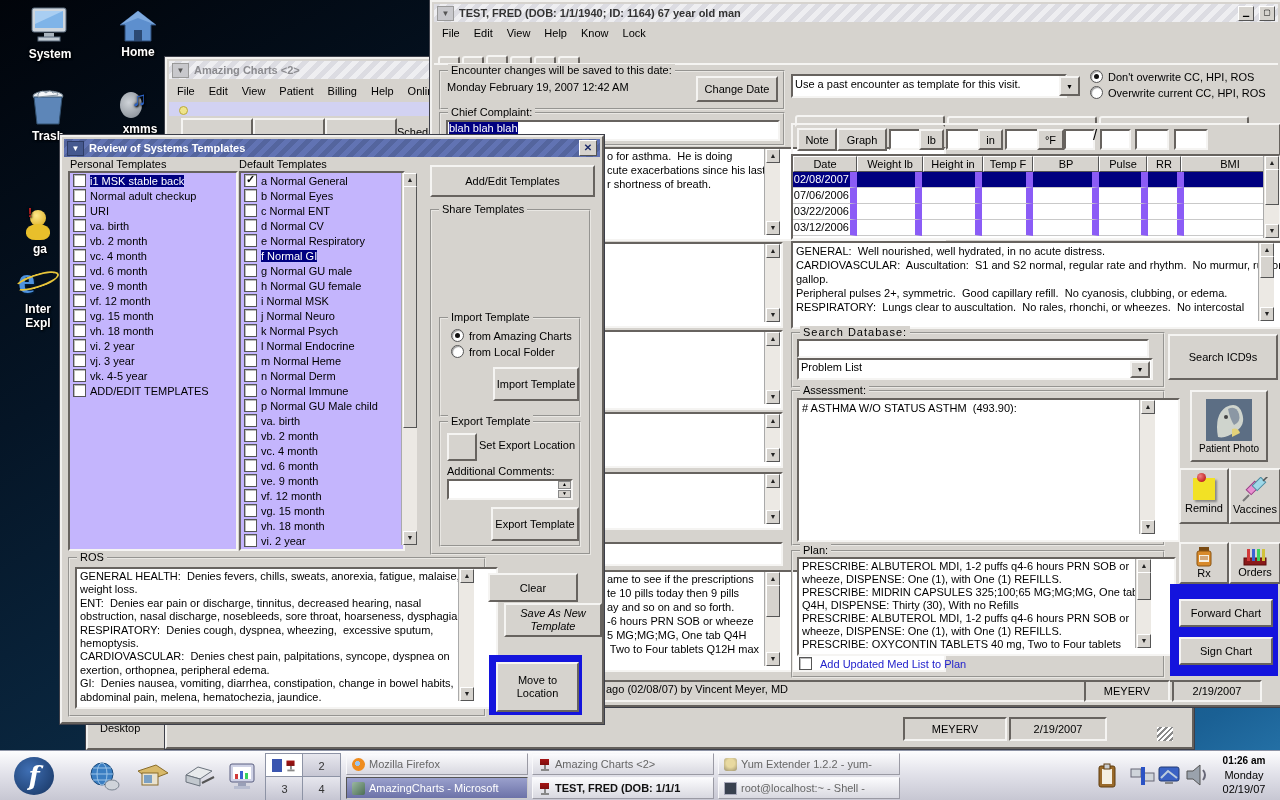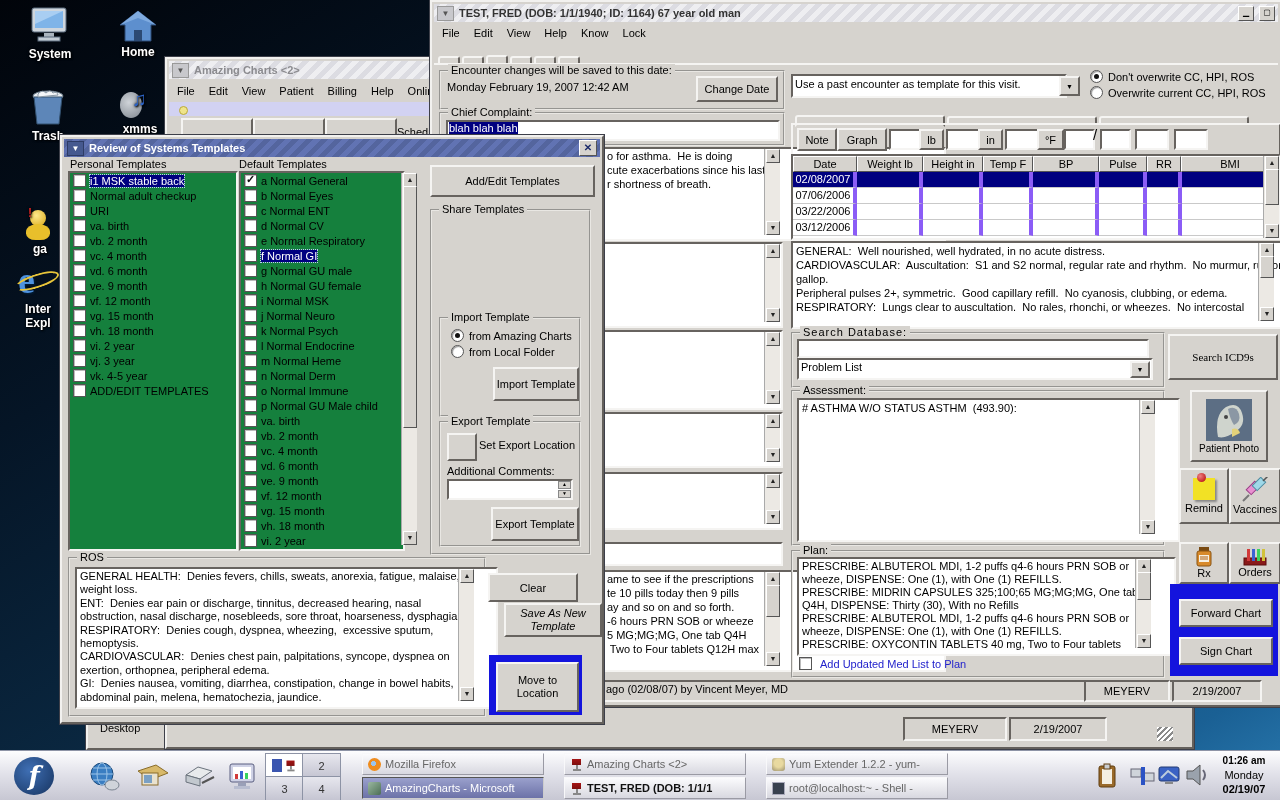--- a/index.html
+++ b/index.html
@@ -32,30 +32,30 @@
       font-size:7px;line-height:11px;text-align:center;color:#222;}
   .sb.up{top:0;} .sb.dn{bottom:0;}
   .sb-thumb{position:absolute;left:1px;width:12px;background:#d6d3ce;border:1px solid;border-color:#fff #555 #555 #fff;}
   
   .tabstrip{position:absolute;display:flex;align-items:flex-end;}
   .tab{background:#d6d3ce;border:2px solid;border-color:#f5f4f2 #67635f transparent #f5f4f2;
        border-radius:3px 3px 0 0;padding:2px 9px 3px;margin-right:2px;white-space:nowrap;}
   .tab.active{font-weight:normal;padding-bottom:6px;margin-bottom:-2px;background:#d6d3ce;}
   .tab.blue{color:#2424cc;}
   
-  .lb{position:absolute;background:#15803d;border:2px solid;border-color:#67635f #f5f4f2 #f5f4f2 #67635f;overflow:hidden;}
+  .lb{position:absolute;background:#c4b5fd;border:2px solid;border-color:#67635f #f5f4f2 #f5f4f2 #67635f;overflow:hidden;}
   .lb-item{height:15px;display:flex;align-items:center;gap:4px;padding:0 3px;white-space:nowrap;}
   .lb-item.sel .lb-text{background:#000080;color:#fff;outline:1px dotted #c0c0ff;}
   .cb{width:11px;height:11px;flex:none;background:#fff;border:1px solid #555;box-shadow:inset 1px 1px 0 #bbb;position:relative;}
   .cb.checked::after{content:"✓";position:absolute;left:1px;top:-2px;font-size:11px;font-weight:bold;color:#111;}
   .radio{width:11px;height:11px;border-radius:50%;background:#fff;border:1px solid #555;box-shadow:inset 1px 1px 1px #999;position:relative;flex:none;}
   .radio.on::after{content:"";position:absolute;left:3px;top:3px;width:5px;height:5px;border-radius:50%;background:#111;}
   
   .vt-row{display:flex;height:16px;}
-  .vt-row span{border-right:4px solid #8b5cf6;border-bottom:1px solid #c9c9c9;overflow:hidden;
+  .vt-row span{border-right:7px solid #8b5cf6;border-bottom:1px solid #c9c9c9;overflow:hidden;
                font-size:11px;text-align:center;line-height:15px;}
   .vt-head span{background:#d6d3ce;border:1px solid;border-color:#fff #555 #555 #fff;}
   .vt-row span:nth-child(1){width:62px;} .vt-row span:nth-child(2){width:64px;}
   .vt-row span:nth-child(3){width:58px;} .vt-row span:nth-child(4){width:48px;}
   .vt-row span:nth-child(5){width:64px;} .vt-row span:nth-child(6){width:46px;}
   .vt-row span:nth-child(7){width:32px;} .vt-row span:nth-child(8){width:96px;}
   .vt-row.sel span{background:#000080;color:#fff;}
   
   .bluebox{position:absolute;background:#1414dd;}
   
@@ -382,21 +382,21 @@
     </div>
 
   <div class="group" style="left:359px;top:330px;width:370px;height:52px;">
     <span class="glabel" style="letter-spacing:1px;">Search Database:</span>
     <div class="sunken abs" style="left:4px;top:5px;width:348px;height:15px;"></div>
     <div class="sunken abs" style="left:4px;top:24px;width:348px;height:18px;line-height:15px;padding:0 2px;">
       <span>Problem List</span>
       <span class="btn abs" style="right:1px;top:1px;width:16px;height:13px;font-size:7px;">▼</span>
     </div>
   </div>
-  <div class="btn abs" style="left:736px;top:332px;width:106px;height:42px;font-family:Liberation Serif, serif;">Search ICD9s</div>
+  <div class="btn abs" style="left:736px;top:332px;width:106px;height:42px;">Search ICD9s</div>
 
   <div class="group" style="left:359px;top:388px;width:370px;height:152px;">
     <span class="glabel">Assessment:</span>
     <div class="ta pre" style="left:4px;top:6px;width:358px;height:138px;padding:1px 18px 1px 3px;"># ASTHMA W/O STATUS ASTHM  (493.90):</div>
     <div class="vscroll" style="left:346px;top:8px;bottom:auto;height:134px;">
         <span class="sb up">▲</span>
         <span class="sb dn">▼</span>
       </div>
   </div>
 
@@ -754,21 +754,21 @@
   <div class="pager-cell" style="left:302px;top:2px;">
       <span>2</span>
     </div>
   <div class="pager-cell" style="left:265px;top:25px;">
       <span>3</span>
     </div>
   <div class="pager-cell" style="left:302px;top:25px;">
       <span>4</span>
     </div>
 
-  <div class="abs" style="left:362px;top:2px;width:560px;height:46px;display:grid;grid-template-rows:22px 22px;grid-template-columns:182px 182px 182px;grid-auto-flow:column;gap:2px 20px;">
+  <div class="abs" style="left:346px;top:2px;width:560px;height:46px;display:grid;grid-template-rows:22px 22px;grid-template-columns:182px 182px 182px;grid-auto-flow:column;gap:2px 4px;">
 
   <div class="task">
       <span class="task-icon ic-firefox"></span>
       <span>Mozilla Firefox</span>
     </div>
       <div class="task active">
       <span class="task-icon ic-ac"></span>
       <span>AmazingCharts - Microsoft</span>
     </div>
       <div class="task">
@@ -813,15 +813,15 @@
   <div class="tray-ic" style="left:1184px;top:10px;">
     <svg width="26" height="28" viewBox="0 0 26 28">
         <path d="M3 10 L9 10 L16 4 L16 24 L9 18 L3 18 Z" fill="#9aa2ac" stroke="#555"></path>
         <path d="M19 9 q4 5 0 10" stroke="#667" fill="none" stroke-width="2"></path>
       </svg>
   </div>
 
   <div class="abs" style="left:1212px;top:3px;width:64px;text-align:center;line-height:14px;">
     <div style="font-weight:bold;font-size:10px;">01:26 am</div>
     <div style="font-size:11px;">Monday</div>
-    <div style="font-size:11px;font-weight:bold;">02/19/07</div>
+    <div style="font-size:11px;">02/19/07</div>
   </div>
 </div>
 
 </body></html>

